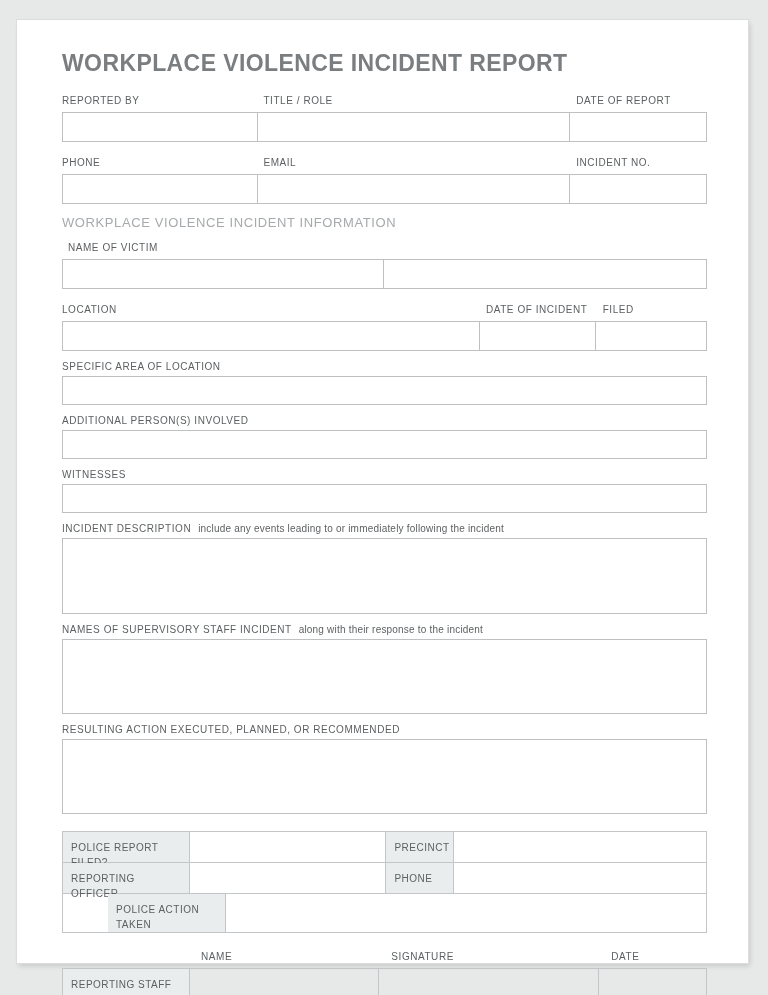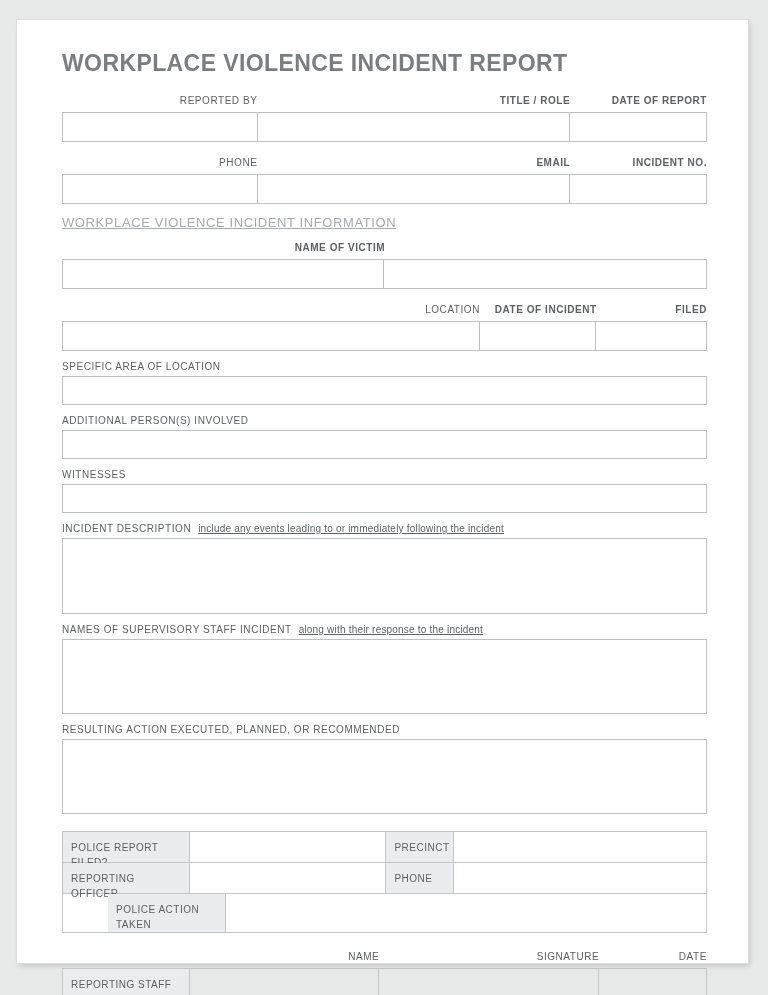--- a/index.html
+++ b/index.html
@@ -19,32 +19,31 @@
   }
   .content { padding:30px 41px 0 45px; }
 
   .doc-title {
     font-size:23px; font-weight:bold; color:#7b7e80;
     letter-spacing:0.4px; margin:0 0 13px 0;
   }
   .section-heading {
     font-size:13px; color:#a7aaac; letter-spacing:0.6px;
     margin:11px 0 7px 0;
-    text-decoration:underline;
   }
 
   .label-row { display:flex; margin:10px 0 4px 0; }
   .label-row.first { margin-top:0; }
   .flabel {
     font-size:10px; color:#5d6062; letter-spacing:0.55px;
     white-space:nowrap;
   }
-  .label-cell { box-sizing:border-box;text-align:right; }
-  .label-cell.pad { padding-left:6px;font-weight:bold; }
-  .hint { font-size:10px; color:#5d6062; letter-spacing:0.2px; margin-left:7px;text-decoration:underline; }
+  .label-cell { box-sizing:border-box; }
+  .label-cell.pad { padding-left:6px; }
+  .hint { font-size:10px; color:#5d6062; letter-spacing:0.2px; margin-left:7px; }
 
   .cell-row {
     display:flex; border:1px solid #bdc1c3; box-sizing:border-box;
     background:#fff;
   }
   .cell-row.h30 { height:30px; }
   .cell { box-sizing:border-box; border-right:1px solid #bdc1c3; }
   .cell:last-child { border-right:none; }
   .cell input {
     width:100%; height:100%; border:none; outline:none; background:transparent;

